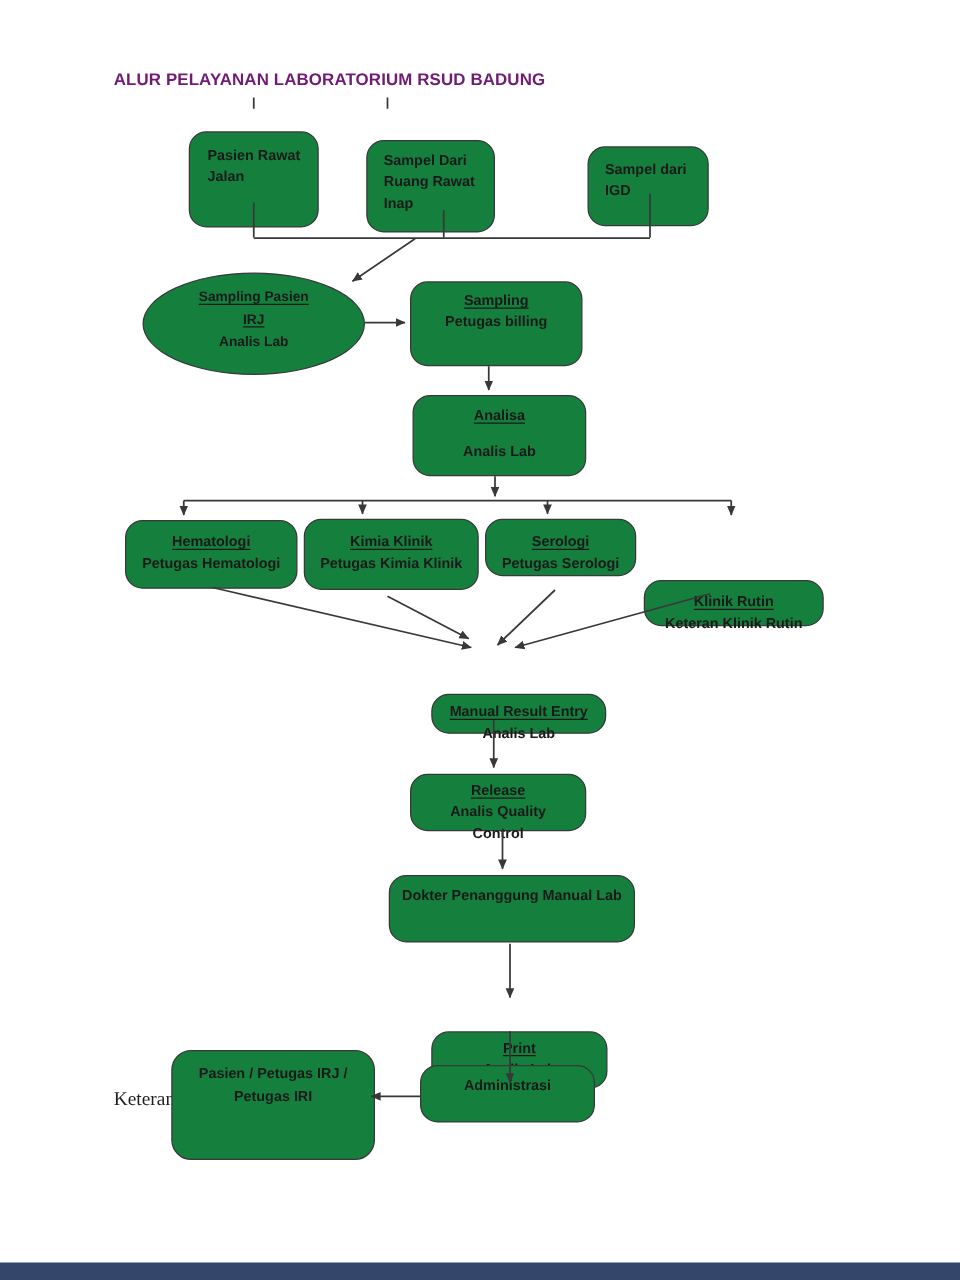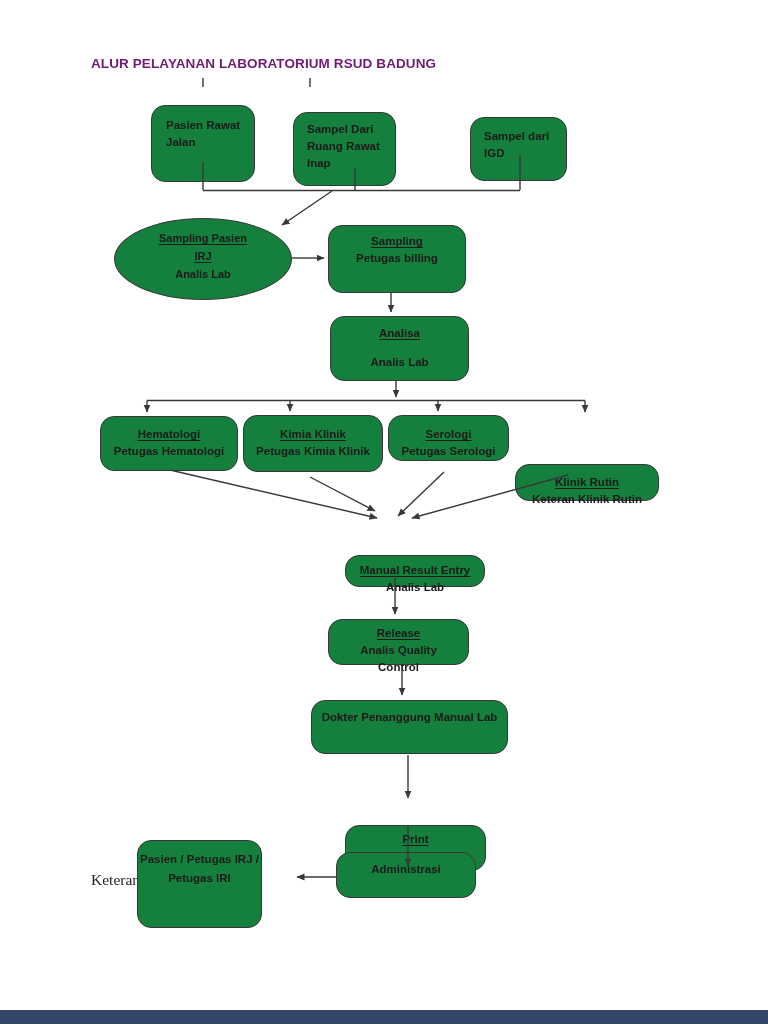--- a/index.html
+++ b/index.html
@@ -57,21 +57,21 @@
   .n-analisa .sub{margin-top:12px;}
   .n-hematologi{left:100px;top:416px;width:138px;height:55px;padding-top:9px;}
   .n-kimia{left:243px;top:415px;width:140px;height:57px;padding-top:10px;}
   .n-serologi{left:388px;top:415px;width:121px;height:46px;padding-top:10px;}
   .n-klinik-rutin{left:515px;top:416px;width:144px;height:37px;padding-top:9px;margin-top:48px;}
   .n-mre{left:345px;top:528px;width:140px;height:32px;padding-top:6px;margin-top:27px;}
   .n-release{left:328px;top:619px;width:141px;height:46px;padding-top:5px;}
   .n-autorized{left:311px;top:700px;width:197px;height:54px;padding-top:8px;}
   .n-print{left:345px;top:797px;width:141px;height:46px;padding-top:5px;margin-top:28px;}
   .n-administrasi{left:336px;top:852px;width:140px;height:46px;padding-top:8px;}
-  .n-pasien-petugas{left:137px;top:840px;width:125px;height:88px;padding-top:9px;line-height:19px;font-size:11.5px;}
+  .n-pasien-petugas{left:137px;top:840px;width:163px;height:88px;padding-top:9px;line-height:19px;font-size:11.5px;border-radius:16px;}
   .connectors{
     position:absolute;left:0;top:0;width:768px;height:1024px;
     pointer-events:none;
   }
   .connectors path, .connectors line{
     stroke:var(--c-line);stroke-width:1.4;fill:none;
   }
   .connectors .arrowhead{fill:var(--c-line);}
   .footer-bar{
     position:absolute;left:0;bottom:0;width:768px;height:14px;

